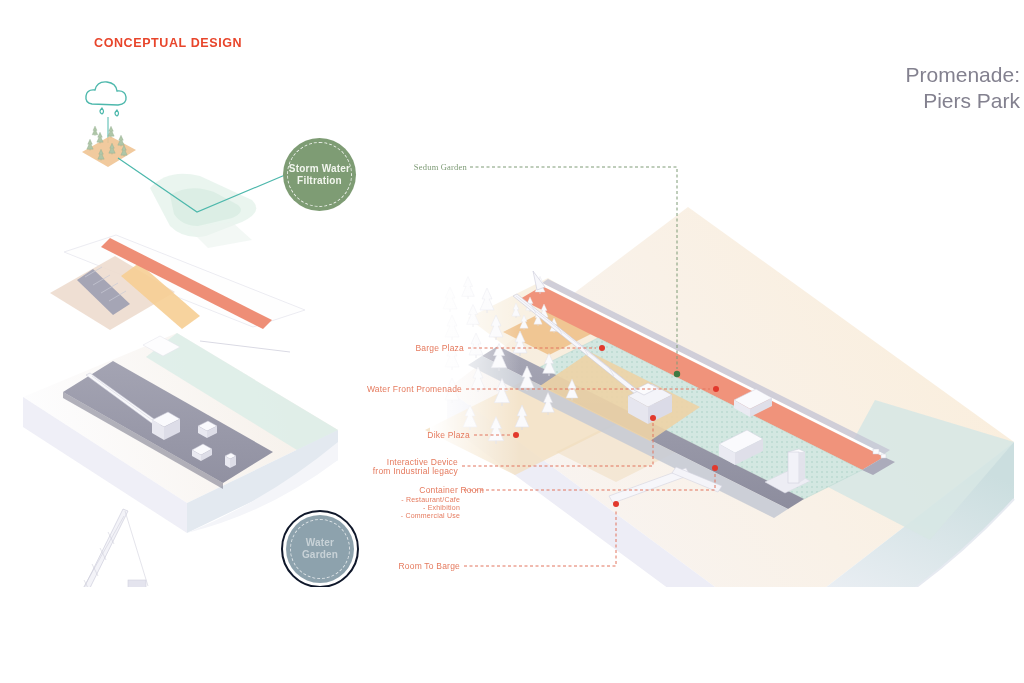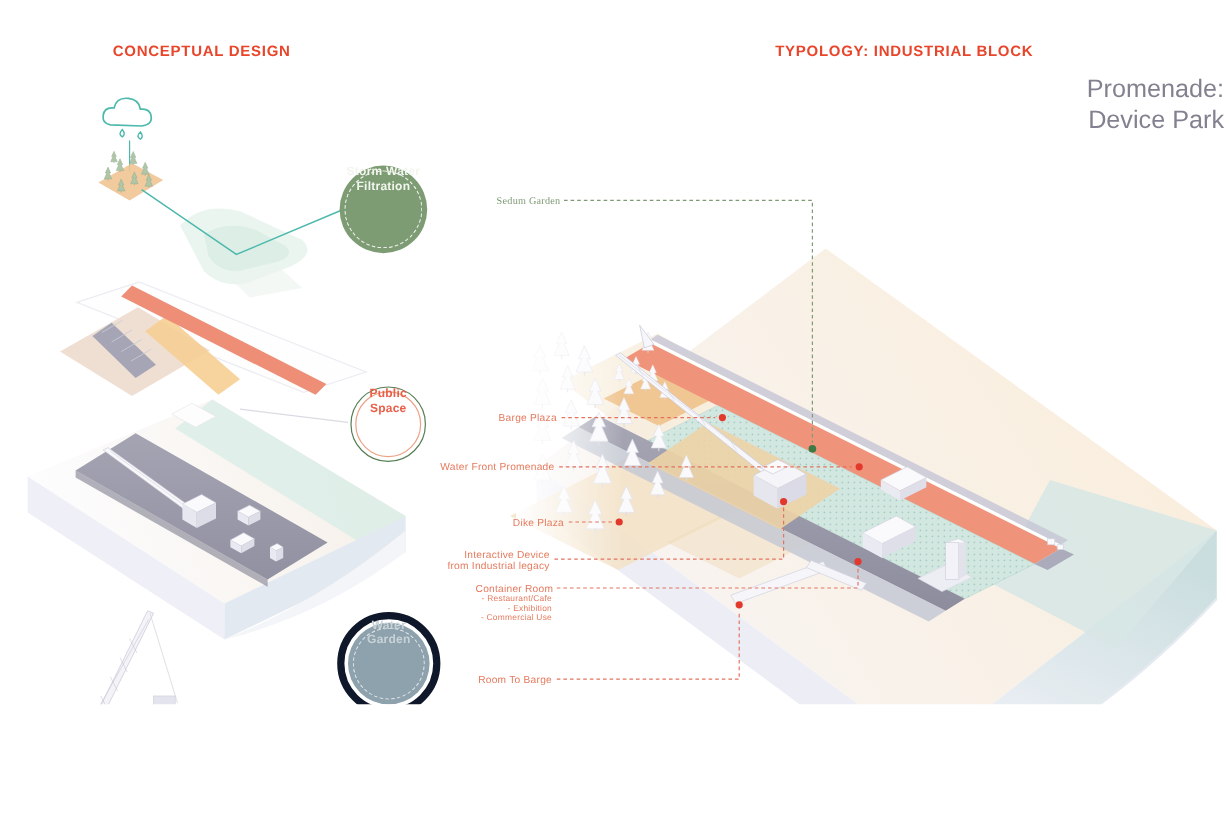--- a/index.html
+++ b/index.html
@@ -9,29 +9,29 @@
   .hdr{font-weight:bold;font-size:12.5px;letter-spacing:.6px;color:#E8452B;white-space:nowrap;}
   .typology{color:#83818F;font-size:21px;line-height:26px;text-align:right;white-space:nowrap;}
   svg{position:absolute;left:0;top:0;}
   .mlabel{position:absolute;font-size:8.5px;letter-spacing:.2px;color:#E57A5E;
           text-align:right;white-space:nowrap;}
   .mlabel.green{color:#7E9B76;}
   .mlabel.sub{font-size:7px;}
   .badge{position:absolute;border-radius:50%;}
   .badge .inner{position:absolute;border-radius:50%;}
   .badge .txt{position:absolute;inset:0;display:flex;flex-direction:column;align-items:center;
-              justify-content:flex-start;font-weight:bold;font-size:10px;line-height:12px;
+              justify-content:center;font-weight:bold;font-size:10px;line-height:12px;
               letter-spacing:.2px;text-align:center;}
   .b1{background:#7E9C74;}
   .b1 .ring{inset:4px;border:1px dashed rgba(255,255,255,.85);}
   .b1 .txt{color:#F2F6EE;}
   .b2{background:#ffffff;border:1.5px solid #567E55;}
   .b2 .ring{inset:3px;border:1px solid #ECA285;}
   .b2 .txt{color:#E8604A;}
-  .b3{border:6px solid #0f172a;background:transparent;}
+  .b3{border:2px solid #0f172a;background:transparent;}
   .b3 .fill{inset:3px;background:#8DA2AD;}
   .b3 .ring{inset:7px;border:1px dashed rgba(255,255,255,.7);}
   .b3 .txt{color:#C8D2D7;}
 </style>
 </head>
 <body>
 
 <div class="board">
 
 <svg width="1024" height="683" viewBox="0 0 1024 683">
@@ -274,54 +274,46 @@
     <path d="M462,466 H653 V423" stroke="#E2745F" stroke-width="1" stroke-dasharray="3,2.5"></path>
     <circle cx="653" cy="418" r="3" fill="#E2392C"></circle>
     <path d="M464,490 H715 V473" stroke="#E2745F" stroke-width="1" stroke-dasharray="3,2.5"></path>
     <circle cx="715" cy="468" r="3" fill="#E2392C"></circle>
     <path d="M464,566 H616 V509" stroke="#E2745F" stroke-width="1" stroke-dasharray="3,2.5"></path>
     <circle cx="616" cy="504" r="3" fill="#E2392C"></circle>
   </g>
 </svg>
 
 <div class="abs hdr" style="left:94px;top:36px;">CONCEPTUAL DESIGN</div>
-<div class="abs hdr" style="left:646px;top:36px;">TYPOLOGY: INDUSTRIAL BLOCK</div>
 <div class="abs typology" style="right:4px;top:62px;">
   <div>Promenade:</div>
-  <div>Device Park</div>
+  <div>Piers Park</div>
 </div>
 
 <div class="badge b1 abs" style="left:283px;top:138px;width:73px;height:73px;">
   <div class="inner ring"></div>
   <div class="txt">
     <div>Storm Water</div>
     <div>Filtration</div>
-  </div>
-</div>
-<div class="badge b2 abs" style="left:292px;top:322px;width:61px;height:61px;">
-  <div class="inner ring"></div>
-  <div class="txt">
-    <div>Public</div>
-    <div>Space</div>
   </div>
 </div>
 <div class="badge b3 abs" style="left:281px;top:510px;width:74px;height:74px;">
   <div class="inner fill"></div>
   <div class="inner ring"></div>
   <div class="txt">
     <div>Water</div>
     <div>Garden</div>
   </div>
 </div>
 
 <div class="mlabel green" style="right:557px;top:162px;font-family:Liberation Serif, serif;">Sedum Garden</div>
 <div class="mlabel" style="right:560px;top:343px;">Barge Plaza</div>
 <div class="mlabel" style="right:562px;top:384px;">Water Front Promenade</div>
 <div class="mlabel" style="right:554px;top:430px;">Dike Plaza</div>
 <div class="mlabel" style="right:566px;top:457px;">Interactive Device</div>
 <div class="mlabel" style="right:566px;top:466px;">from Industrial legacy</div>
-<div class="mlabel" style="right:563px;top:485px;margin-left:32px;">Container Room</div>
+<div class="mlabel" style="right:540px;top:485px;margin-left:32px;">Container Room</div>
 <div class="mlabel sub" style="right:564px;top:496px;">- Restaurant/Cafe</div>
 <div class="mlabel sub" style="right:564px;top:504px;">- Exhibition</div>
 <div class="mlabel sub" style="right:564px;top:512px;">- Commercial Use</div>
 <div class="mlabel" style="right:564px;top:561px;">Room To Barge</div>
 
 </div>
 
 </body></html>

